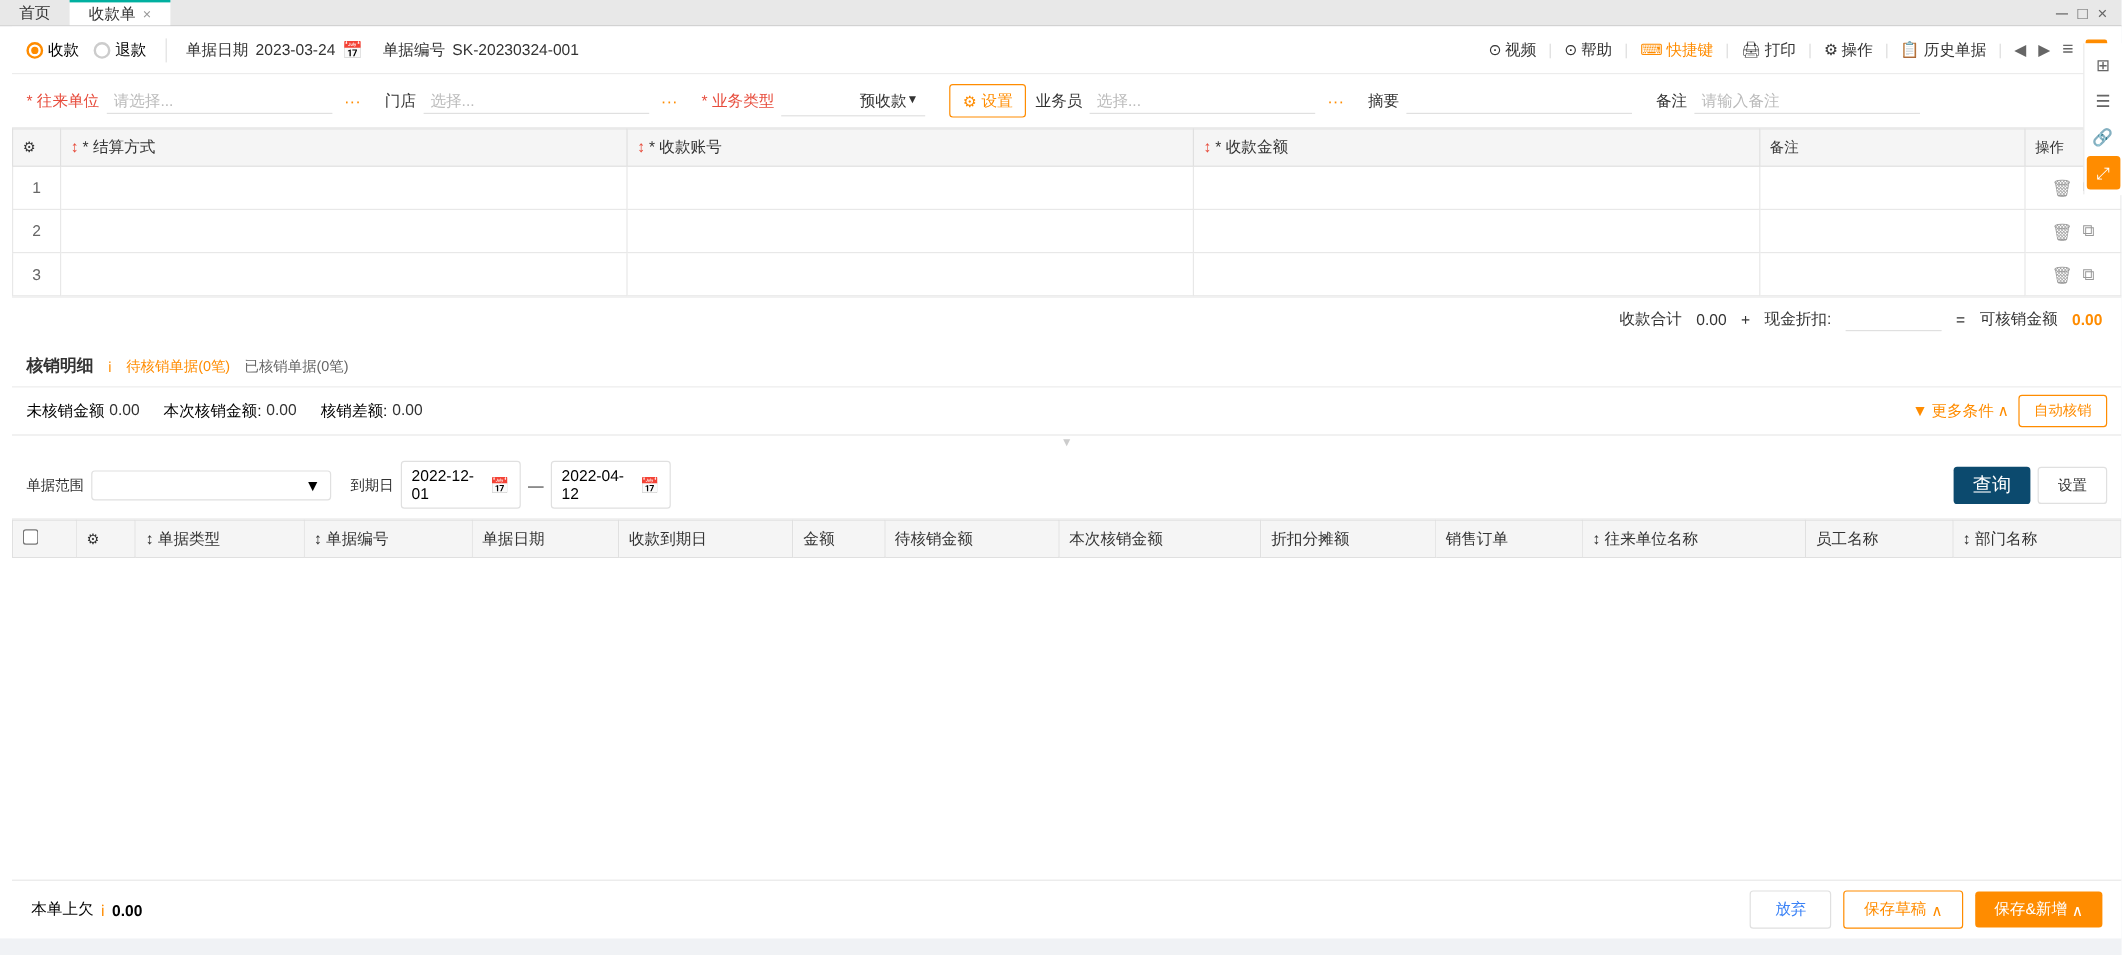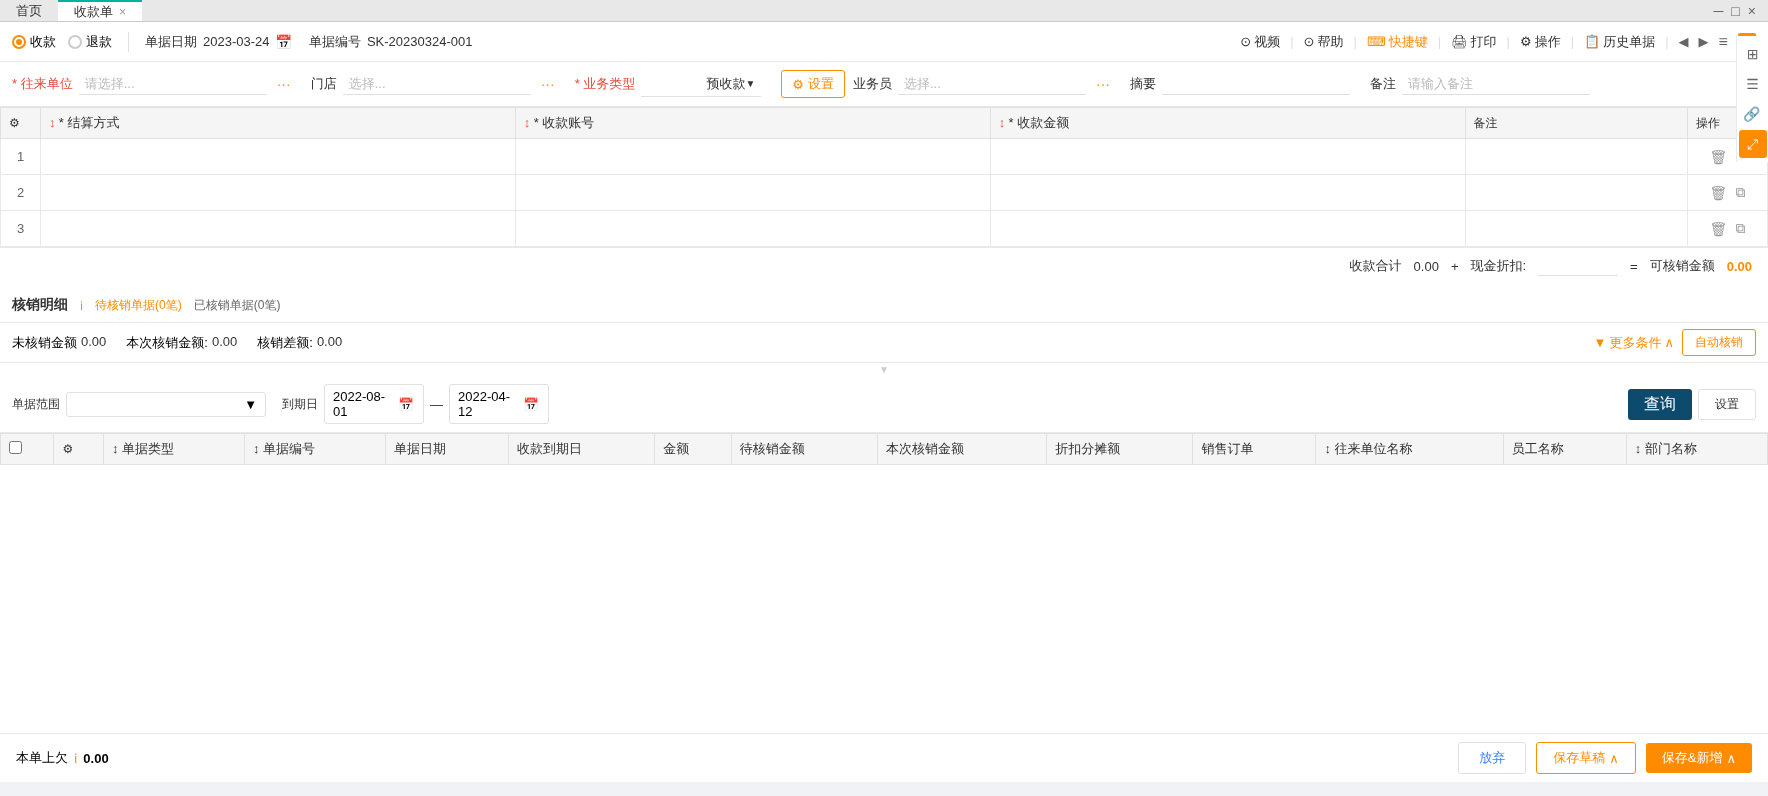--- a/index.html
+++ b/index.html
@@ -19,21 +19,21 @@
       display: flex; align-items: center; border-top: 2px solid #00b0a0;
       cursor: pointer; font-size: 13px; gap: 6px;
     }
     .tab-close { color: #999; font-size: 12px; cursor: pointer; }
     .tab-bar-right { margin-left: auto; display: flex; align-items: center; gap: 8px; padding-right: 12px; }
     .tab-bar-right span { color: #666; cursor: pointer; font-size: 14px; }
 
     
     .main-container {
       background: #fff; margin: 0; height: calc(796px - 36px);
-      display: flex; flex-direction: column; overflow: hidden;
+      display: flex; flex-direction: column; overflow: hidden; padding-left: 10px;
     }
 
     
     .header-toolbar {
       display: flex; align-items: center; padding: 6px 12px; border-bottom: 1px solid #e8e8e8;
       background: #fff; gap: 16px; min-height: 40px;
     }
     .radio-group { display: flex; align-items: center; gap: 12px; }
     .radio-item { display: flex; align-items: center; gap: 4px; cursor: pointer; }
     .radio-dot { width: 14px; height: 14px; border-radius: 50%; border: 2px solid #ccc; display: flex; align-items: center; justify-content: center; }
@@ -445,21 +445,21 @@
       <div class="filter-field">
         <span class="filter-label">单据范围</span>
         <div class="filter-select" style="min-width:200px;">
           <span></span>
           <span>▼</span>
         </div>
       </div>
       <div class="filter-field">
         <span class="filter-label">到期日</span>
         <div class="date-input">
-          <span>2022-08-01</span>
+          <span>2022-12-01</span>
           <span>📅</span>
         </div>
         <span class="date-sep">—</span>
         <div class="date-input">
           <span>2022-04-12</span>
           <span>📅</span>
         </div>
       </div>
       <div class="filter-right">
         <button class="query-btn">查询</button>

